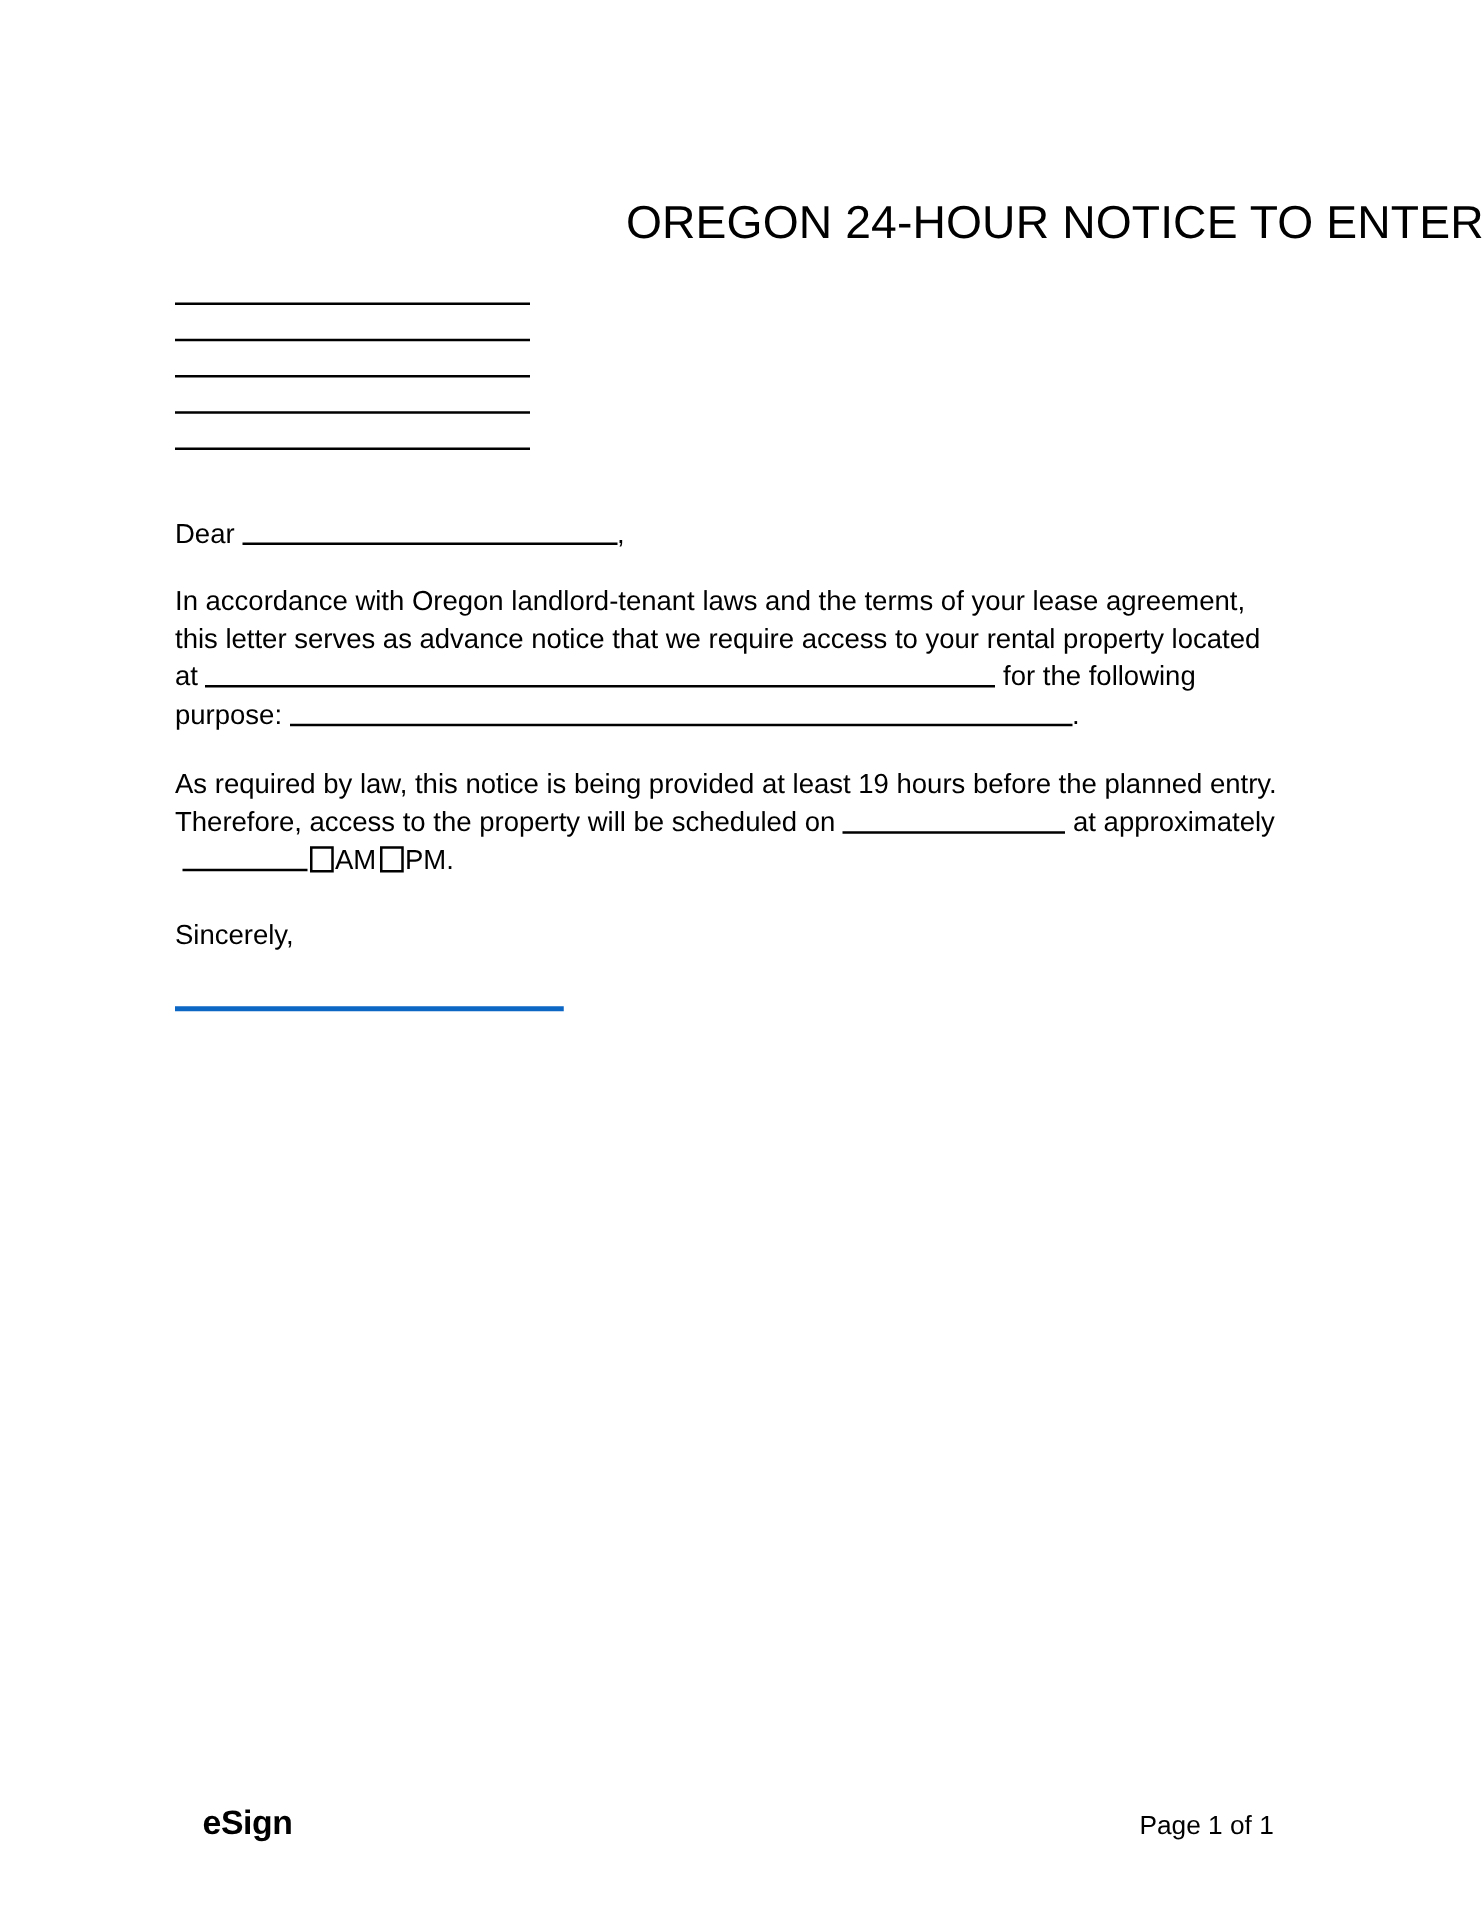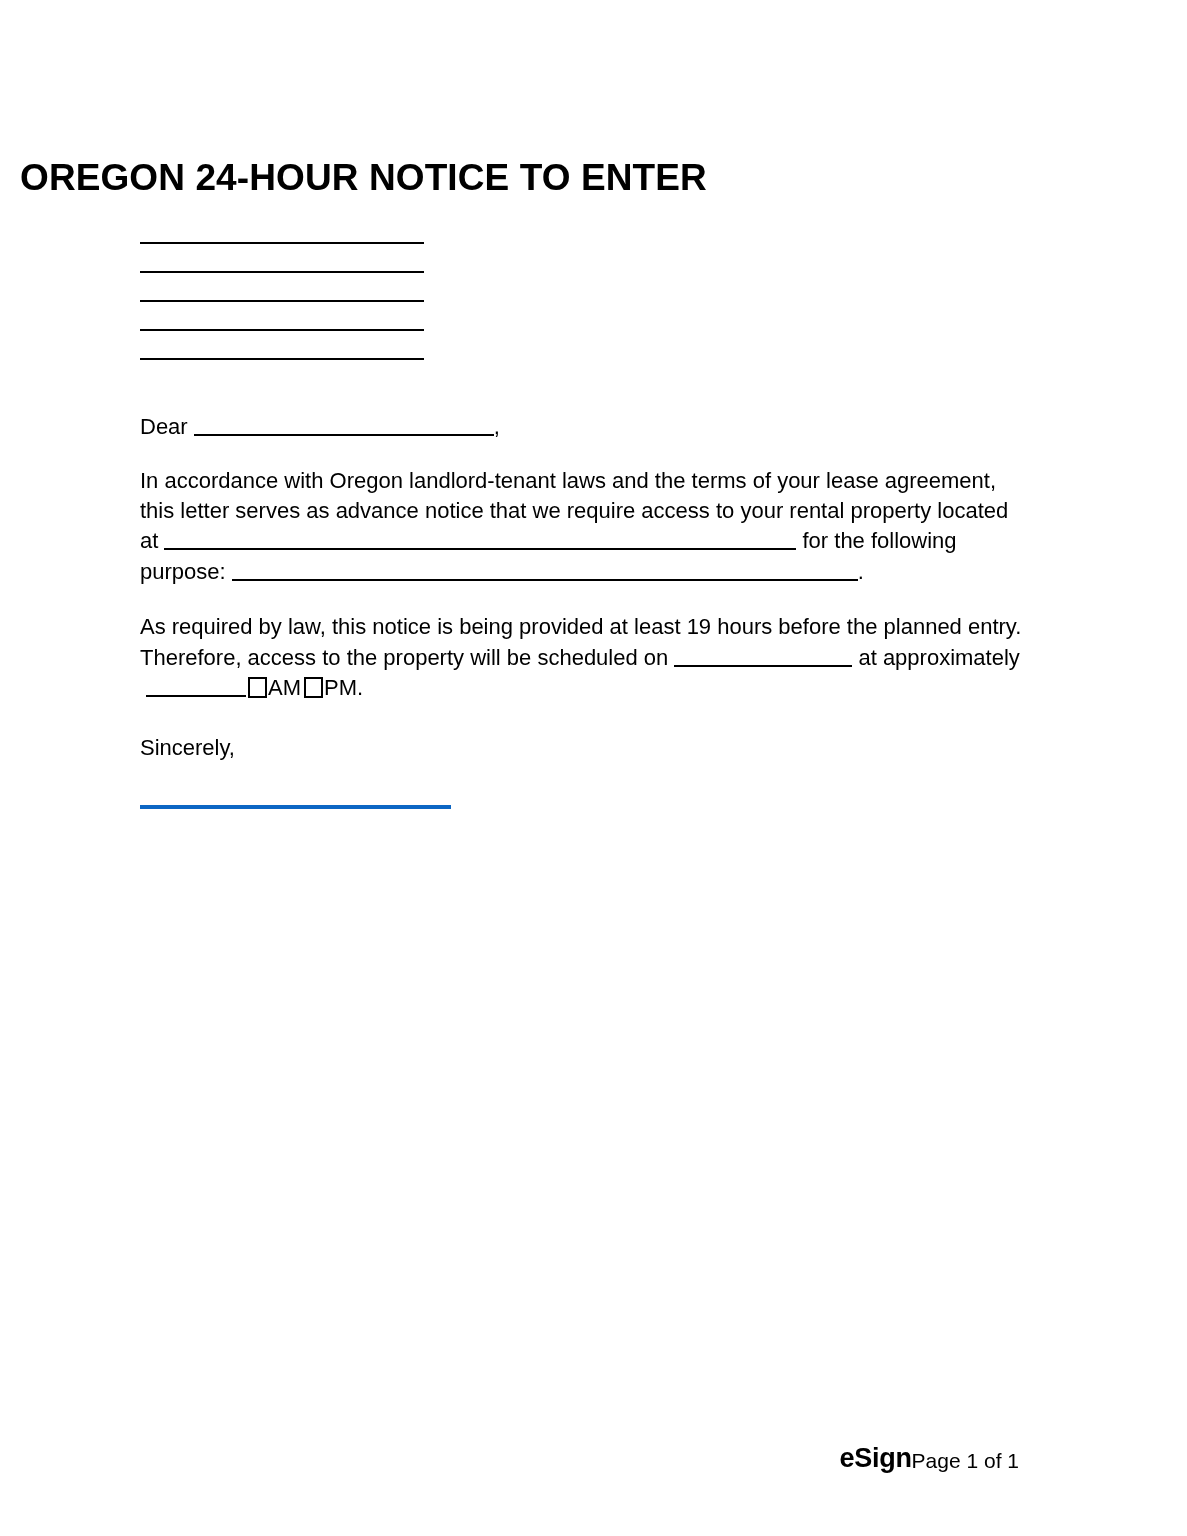--- a/index.html
+++ b/index.html
@@ -23,23 +23,23 @@
     overflow: hidden;
     box-sizing: border-box;
   }
 
   
   .doc-title {
     position: absolute;
     left: 0;
     right: 0;
     top: 133px;
-    text-align: left;
+    text-align: right;
     font-size: 37px;
-    font-weight: bold;
+    font-weight: normal;
     letter-spacing: 0.1px;
     line-height: 1.1;
     white-space: nowrap;
     padding-left: 20px;
   }
 
   
   .content {
     position: absolute;
     left: 140px;
@@ -150,21 +150,21 @@
 
   
   .footer {
     position: absolute;
     left: 140px;
     right: 140px;
     top: 1443px;
     height: 44px;
     display: flex;
     align-items: flex-start;
-    justify-content: flex-end;
+    justify-content: space-between;
   }
   .footer-logo {
     font-size: 27px;
     font-weight: bold;
     letter-spacing: -0.3px;
     line-height: 30px;
     margin-left: 22px;
   }
   .footer-page {
     font-size: 21px;

